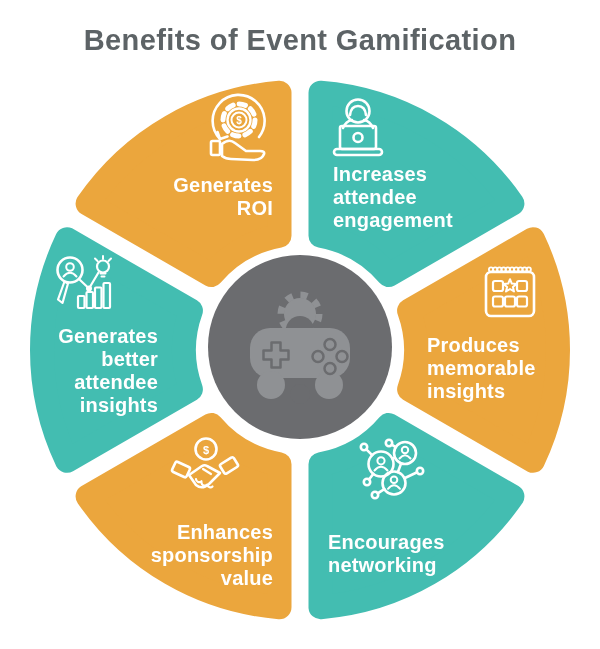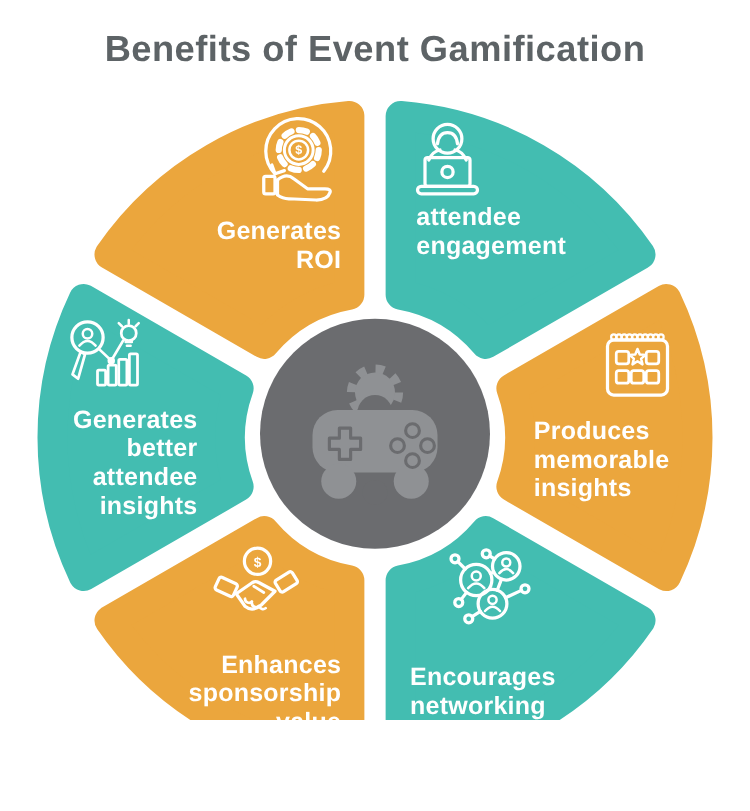--- a/index.html
+++ b/index.html
@@ -1,21 +1,21 @@
 <!DOCTYPE html>
 <html style="--orange: #EBA63D; --teal: #43BDB1; --center-gray: #6B6C6F; --icon-gray: #8F9194; --text-white: #FFFFFF; --title-gray: #5D6366; --background: #FFFFFF;"><head>
 <meta charset="utf-8">
 <style>
   :root{
     --orange:#EBA63D; --teal:#43BDB1; --center-gray:#6B6C6F; --icon-gray:#8F9194;
     --text-white:#FFFFFF; --title-gray:#5D6366; --background:#FFFFFF;
   }
   html,body{margin:0;padding:0;background:var(--background);}
   .stage{
-    position:relative;width:600px;height:576px;overflow:hidden;
+    position:relative;width:600px;height:649px;overflow:hidden;
     background:var(--background);
     font-family:"Liberation Sans","DejaVu Sans",sans-serif;
   }
   .title{
     position:absolute;top:24px;left:0;width:600px;text-align:center;
     font-size:29px;font-weight:700;letter-spacing:.4px;color:var(--title-gray);
   }
   .wheel{position:absolute;top:0;left:0;}
   .petal{stroke-width:24;stroke-linejoin:round;stroke-linecap:round;}
   .petal.orange{fill:var(--orange);stroke:var(--orange);}
@@ -152,20 +152,21 @@
       <path d="M28.5 23.5 L38 32.5 L47.5 16.5" stroke-width="2.2"></path>
       <circle class="dot" cx="38" cy="32.5" r="3"></circle>
       <rect x="27" y="40" width="6.5" height="12" rx="1" stroke-width="2.2"></rect>
       <rect x="35.5" y="36" width="6.5" height="16" rx="1" stroke-width="2.2"></rect>
       <rect x="44" y="31.5" width="6.5" height="20.5" rx="1" stroke-width="2.2"></rect>
       <rect x="52.5" y="27" width="6.5" height="25" rx="1" stroke-width="2.2"></rect>
     </g>
   </svg>
 
   <div class="seg-label ta-l" style="left:333px;top:163px;">
+    <span>Increases</span>
     <span>attendee</span>
     <span>engagement</span>
   </div>
 
   <div class="seg-label ta-l" style="left:427px;top:334px;">
     <span>Produces</span>
     <span>memorable</span>
     <span>insights</span>
   </div>
 

